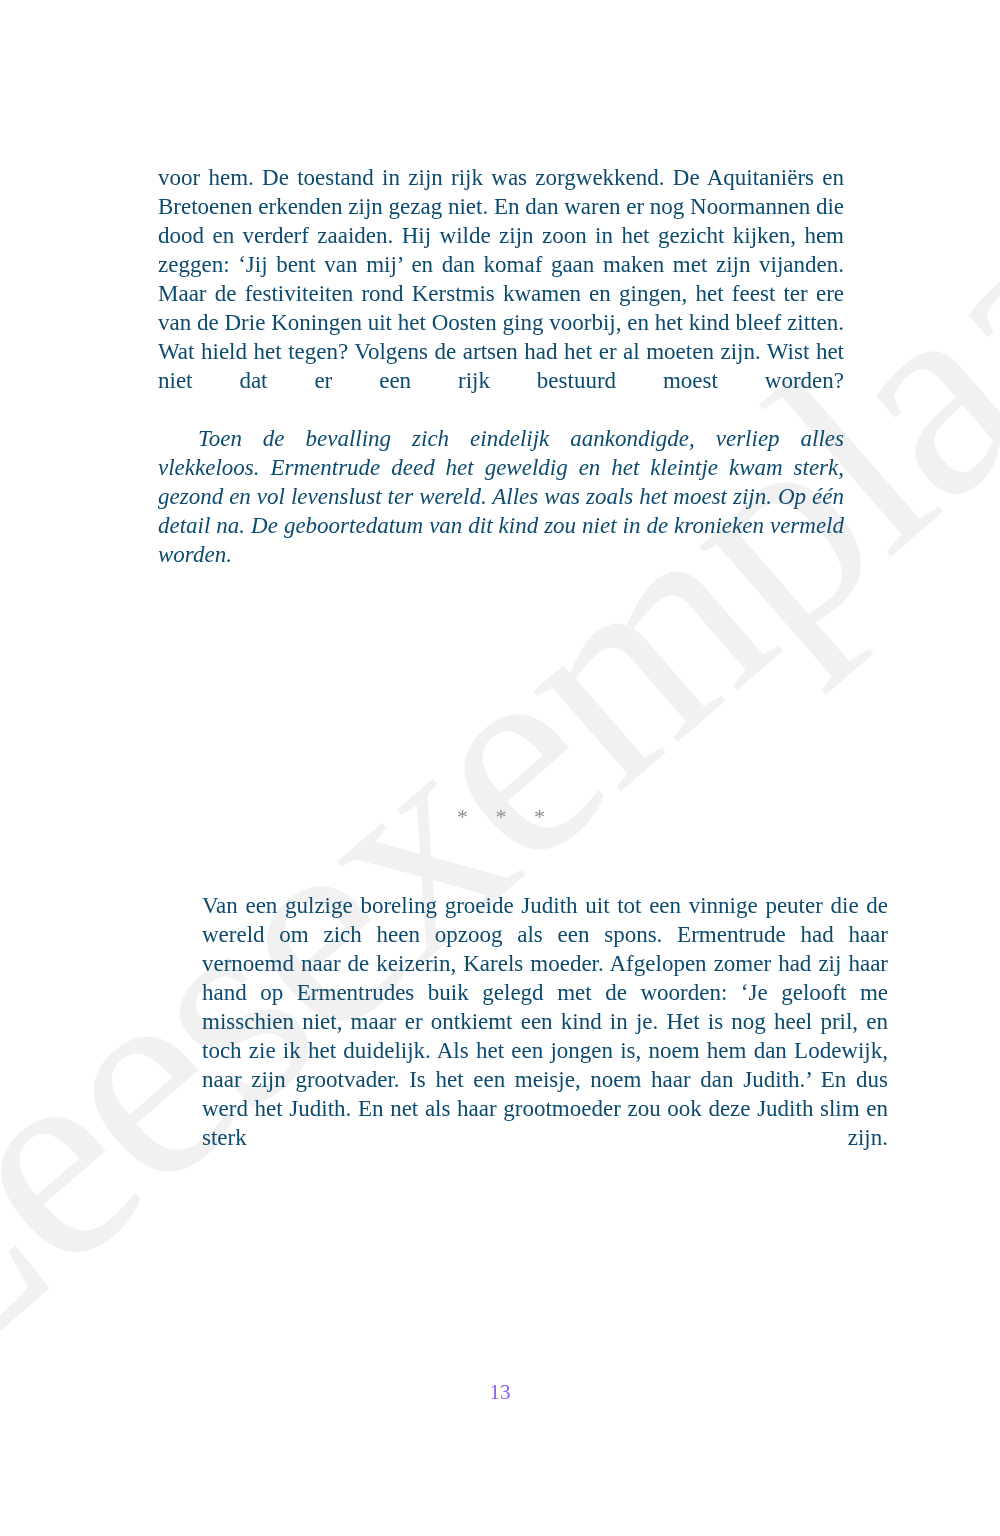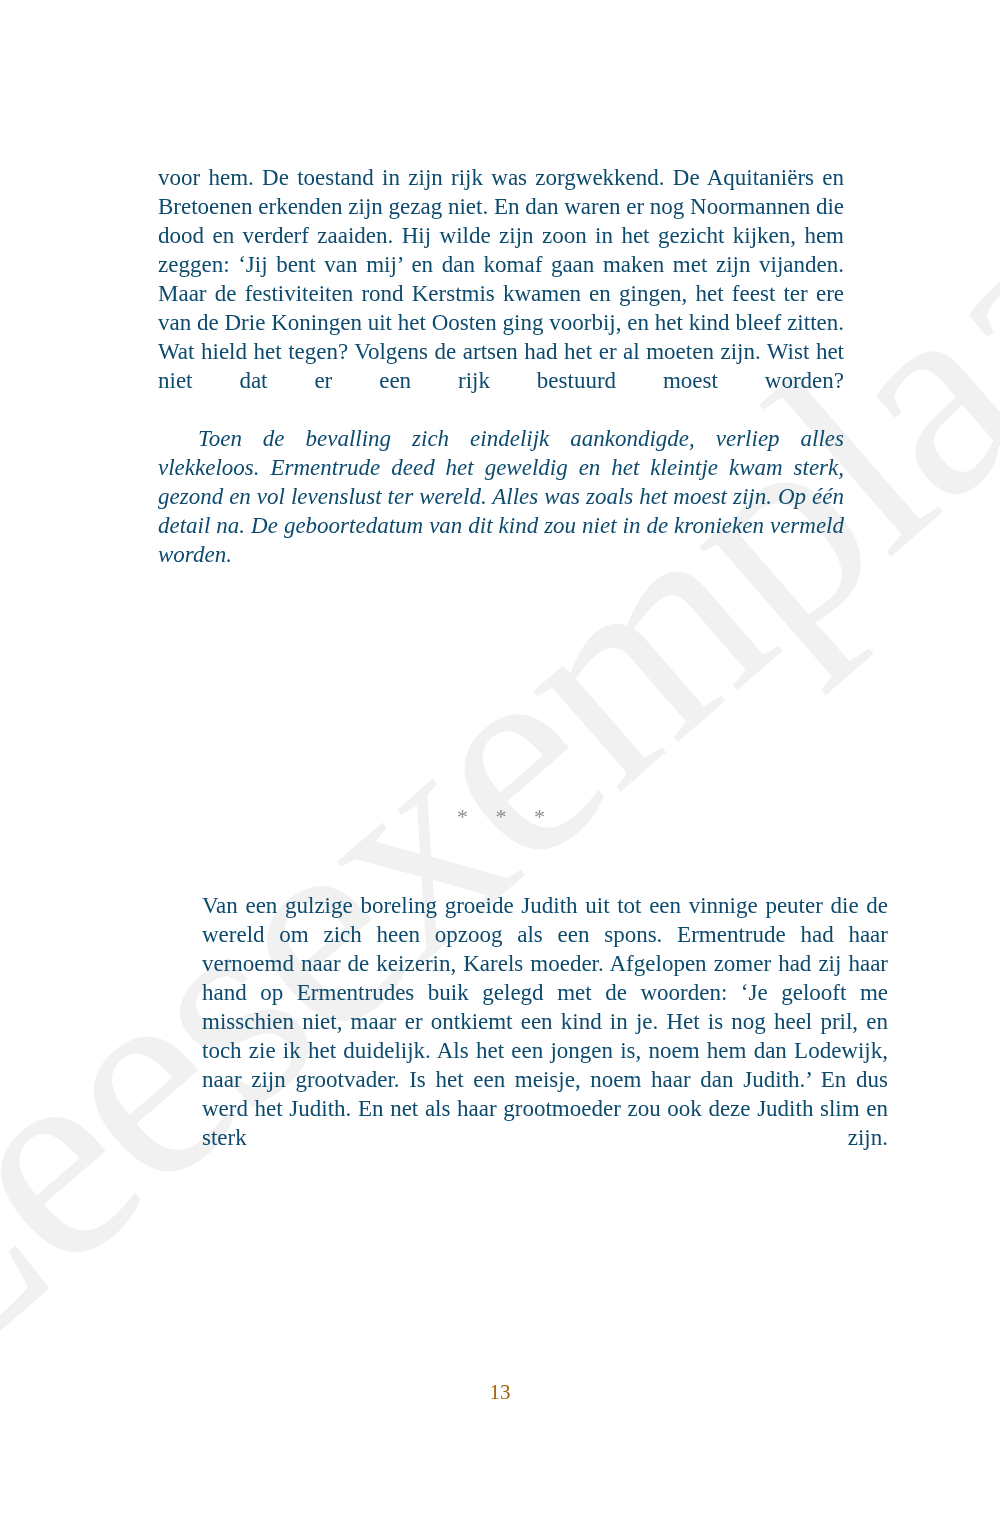--- a/index.html
+++ b/index.html
@@ -106,21 +106,21 @@
 
   
   .folio {
     position: absolute;
     left: 0;
     right: 0;
     top: 1382px;
     text-align: center;
     font-size: 21px;
     line-height: 1;
-    color: #a16207;
+    color: #8b5cf6;
     z-index: 2;
   }
 </style>
 </head>
 <body>
 
 <div class="page">
 
   <div class="watermark-layer">
     <div class="watermark-text">Leesexemplaar</div>

